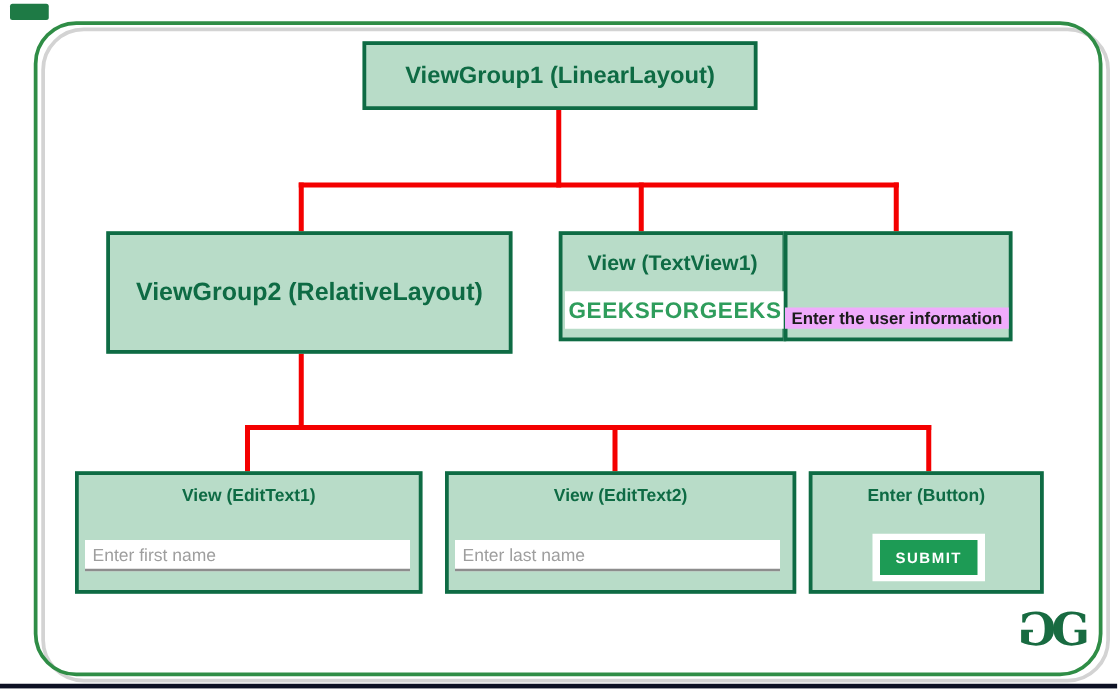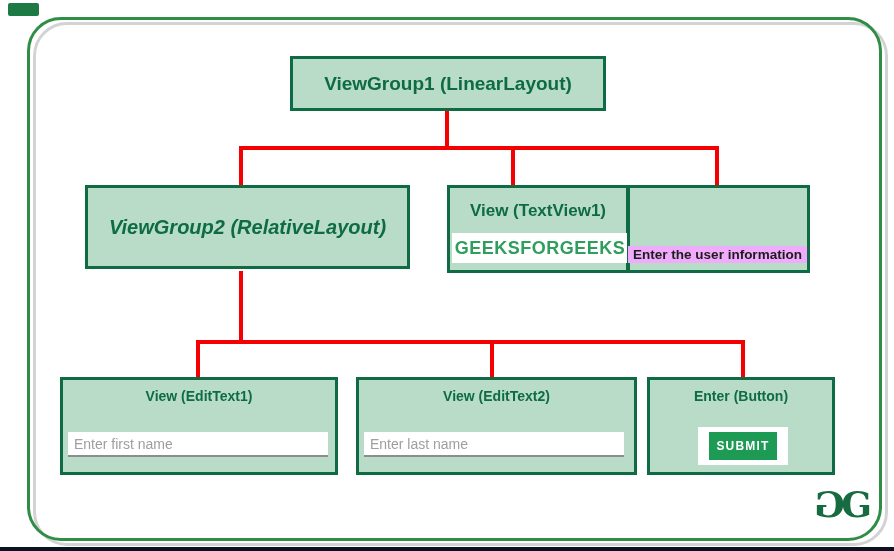--- a/index.html
+++ b/index.html
@@ -34,23 +34,23 @@
   .c-bus2     {left:196px;top:340px;width:549px;height:4px;}
   .c-l3-left  {left:196px;top:340px;width:4px;  height:41px;}
   .c-l3-mid   {left:490px;top:340px;width:4px;  height:41px;}
   .c-l3-right {left:741px;top:340px;width:4px;  height:41px;}
   
   .node{
     position:absolute;background:#b8dcc8;border:3px solid #0e6b44;
     box-sizing:border-box;color:#0e6b44;font-weight:bold;
   }
   .node-root{left:290px;top:33px;width:316px;height:55px;
-    display:flex;align-items:center;justify-content:center;font-size:19px;margin-top:23px;}
-  .node-vg2{left:85px;top:185px;width:325px;height:84px;
-    display:flex;align-items:center;justify-content:center;font-size:20px;font-style:italic;}
+    display:flex;align-items:center;justify-content:center;font-size:19px;}
+  .node-vg2{left:85px;top:185px;width:325px;height:98px;
+    display:flex;align-items:center;justify-content:center;font-size:20px;}
   .node-tv1{left:423px;top:185px;width:182px;height:88px;text-align:center;margin-left:24px;}
   .node-tv2{left:627px;top:185px;width:183px;height:88px;text-align:center;}
   .node-et1{left:60px;top:377px;width:278px;height:98px;text-align:center;}
   .node-et2{left:356px;top:377px;width:281px;height:98px;text-align:center;}
   .node-btn{left:647px;top:377px;width:188px;height:98px;text-align:center;}
   .title-sm{display:block;padding-top:13px;font-size:17px;}
   .title-md{display:block;padding-top:8px;font-size:14px;}
   
   .gfg-label{
     position:absolute;left:2px;top:45px;width:176px;height:30px;background:#ffffff;
@@ -66,21 +66,21 @@
     background:#ffffff;border:none;border-bottom:2px solid #8d8d8d;
     font-family:"Liberation Sans",sans-serif;font-size:14px;color:#a21caf;
     padding:0 0 0 6px;outline:none;
   }
   .edit-field::placeholder{color:#9e9e9e;opacity:1;}
   .btn-panel{
     position:absolute;left:48px;top:47px;width:90px;height:38px;background:#ffffff;
     display:flex;align-items:center;justify-content:center;
   }
   .submit-btn{
-    width:68px;height:28px;background:#1d9b55;color:#ffffff;border:none;border-radius:0;
+    width:78px;height:28px;background:#1d9b55;color:#ffffff;border:none;border-radius:0;
     font-family:"Liberation Sans",sans-serif;font-size:12px;font-weight:bold;
     letter-spacing:1.2px;cursor:pointer;
   }
   
   .logo{
     position:absolute;left:800px;top:486px;width:70px;text-align:right;
     font-family:"DejaVu Serif",serif;font-weight:bold;font-size:36px;
     color:#186b41;line-height:1;letter-spacing:-2px;
   }
   .g-flip{display:inline-block;transform:scaleX(-1);margin-right:-3px;}

